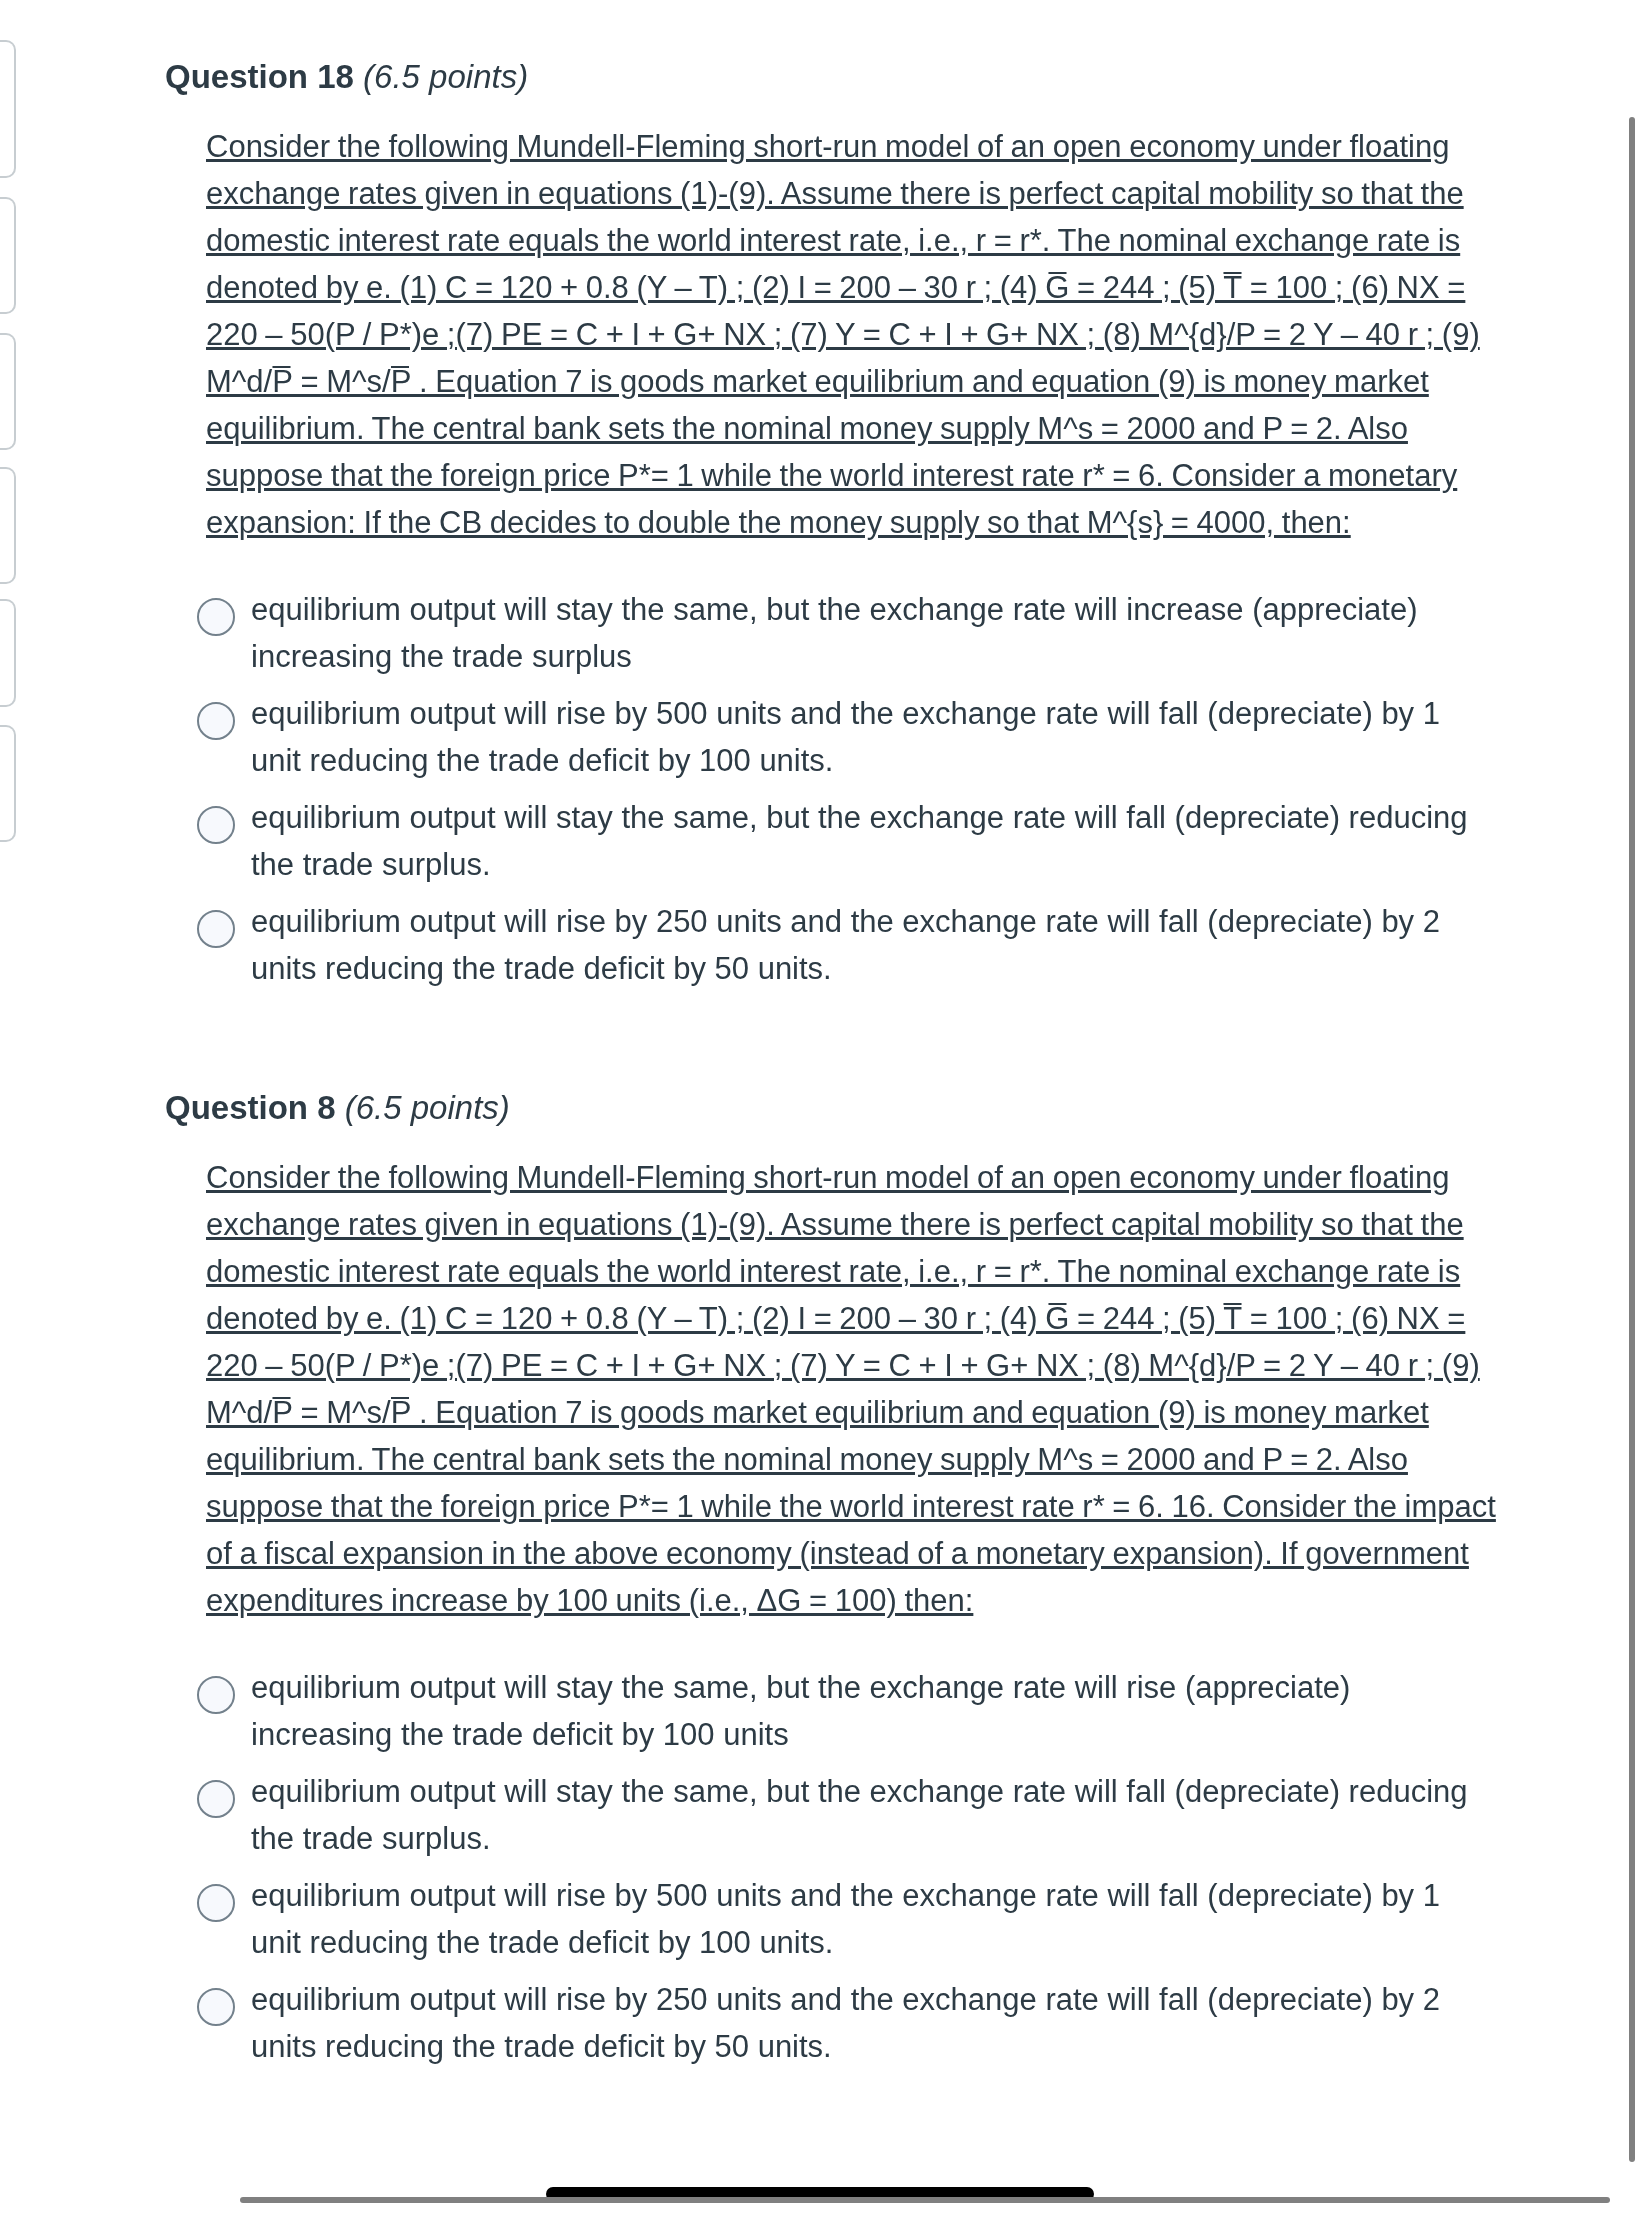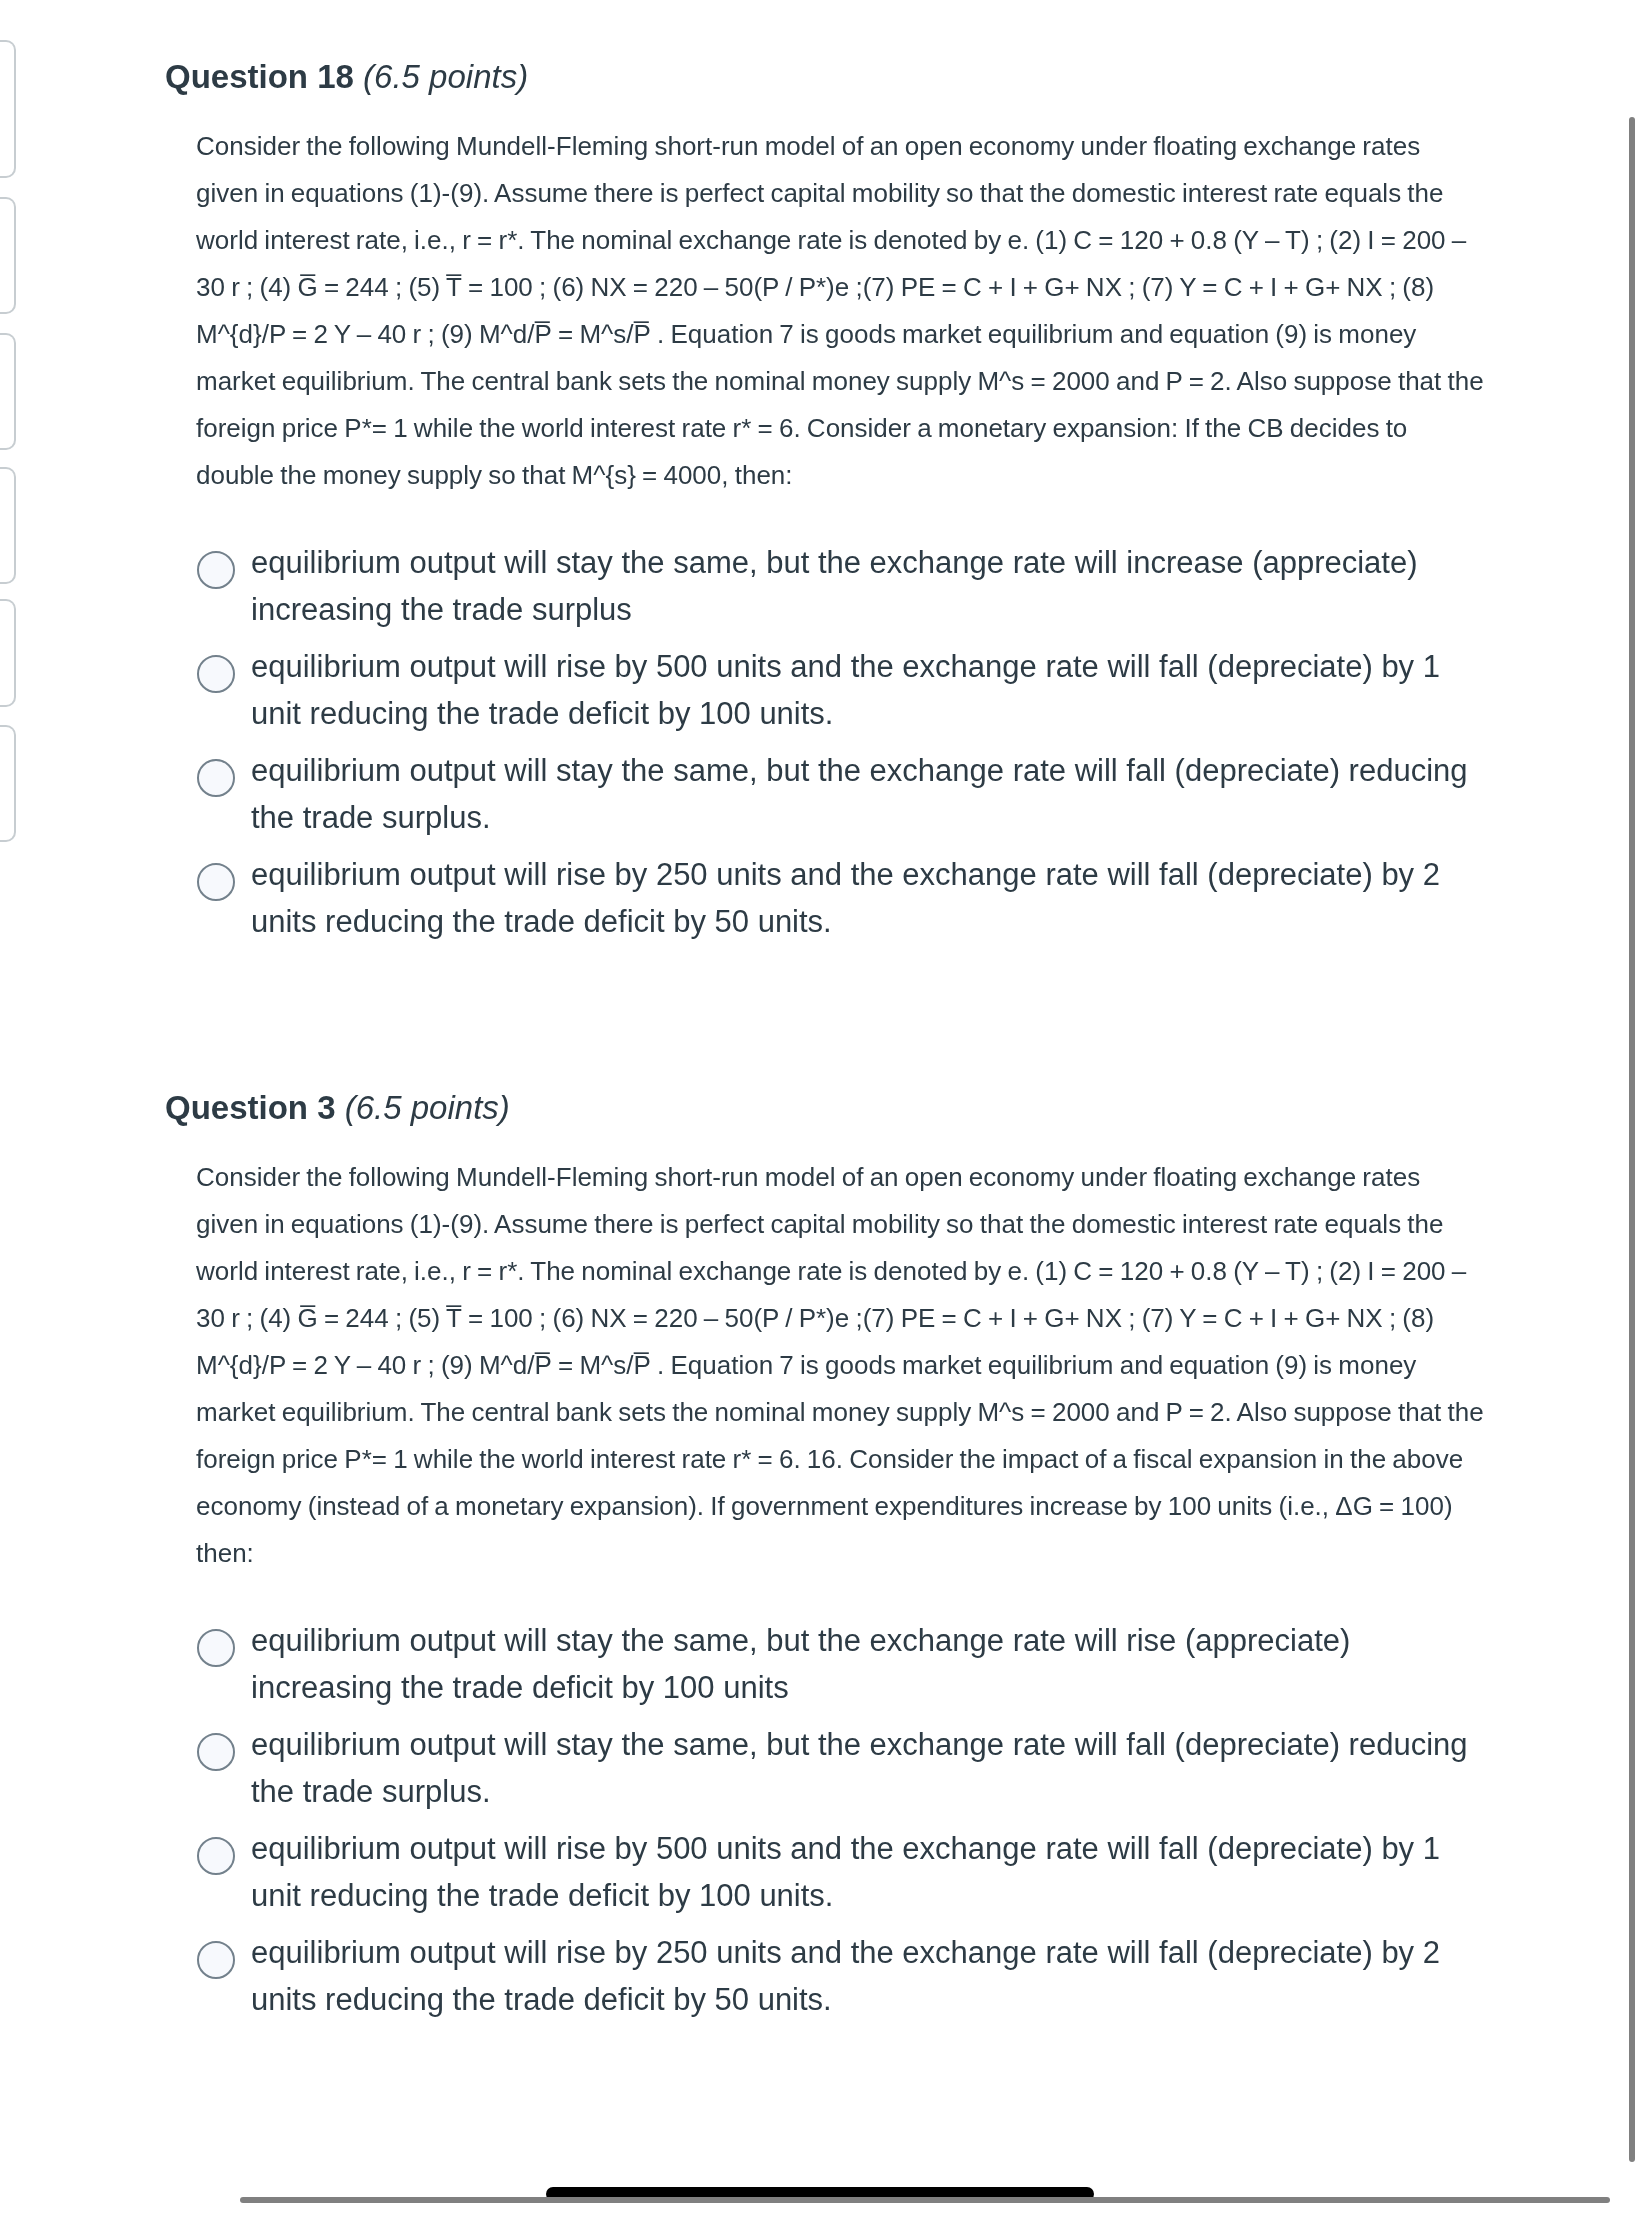--- a/index.html
+++ b/index.html
@@ -48,27 +48,28 @@
       color: #2d3b45;
     }
     .q-header .q-title {
       font-weight: bold;
     }
     .q-header .q-points {
       font-weight: normal;
       font-style: italic;
     }
     .q-body {
-      margin-left: 31px;
+      margin-left: 41px;
       margin-top: 26px;
-      font-size: 26px;
+      font-size: 31px;
       line-height: 47px;
       color: #2d3b45;
       width: 1290px;
       word-spacing: -1px;
+      text-decoration: underline;
     }
     .options {
       margin-top: 40px;
       margin-left: 32px;
     }
     .option {
       position: relative;
       padding-left: 54px;
       font-size: 31px;
       line-height: 47px;
@@ -151,21 +152,21 @@
       </div>
       <div class="option">
         <span class="radio"></span>
         <span>equilibrium output will rise by 250 units and the exchange rate will fall (depreciate) by 2 units reducing the trade deficit by 50 units.</span>
       </div>
     </div>
   </div>
 
   <div class="question" style="top:1088px;">
     <div class="q-header">
-      <span class="q-title">Question 3</span>
+      <span class="q-title">Question 8</span>
       <span class="q-points">(6.5 points)</span>
     </div>
     <div class="q-body">Consider the following Mundell-Fleming short-run model of an open economy under floating exchange rates given in equations (1)-(9). Assume there is perfect capital mobility so that the domestic interest rate equals the world interest rate, i.e., r = r*. The nominal exchange rate is denoted by e. (1) C = 120 + 0.8 (Y – T) ; (2) I = 200 – 30 r ; (4) G̅   = 244 ; (5) T̅   = 100 ; (6) NX = 220 – 50(P / P*)e ;(7) PE = C + I + G+ NX ; (7) Y = C + I + G+ NX ; (8) M^{d}/P = 2 Y – 40 r ; (9) M^d/P̅  = M^s/P̅    . Equation 7 is goods market equilibrium and equation (9) is money market equilibrium. The central bank sets the nominal money supply M^s = 2000 and P = 2. Also suppose that the foreign price P*= 1 while the world interest rate r* = 6. 16. Consider the impact of a fiscal expansion in the above economy (instead of a monetary expansion). If government expenditures increase by 100 units (i.e., ΔG = 100) then:</div>
     <div class="options">
       <div class="option">
         <span class="radio"></span>
         <span>equilibrium output will stay the same, but the exchange rate will rise (appreciate) increasing the trade deficit by 100 units</span>
       </div>
       <div class="option">
         <span class="radio"></span>

